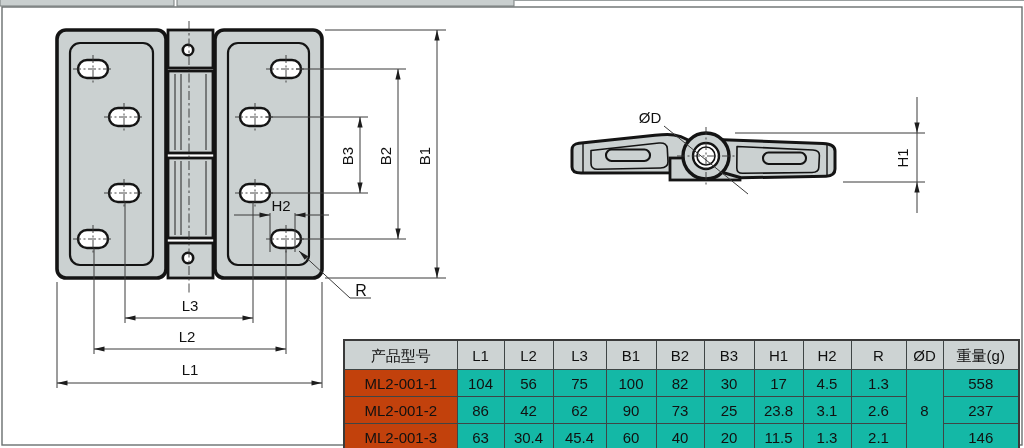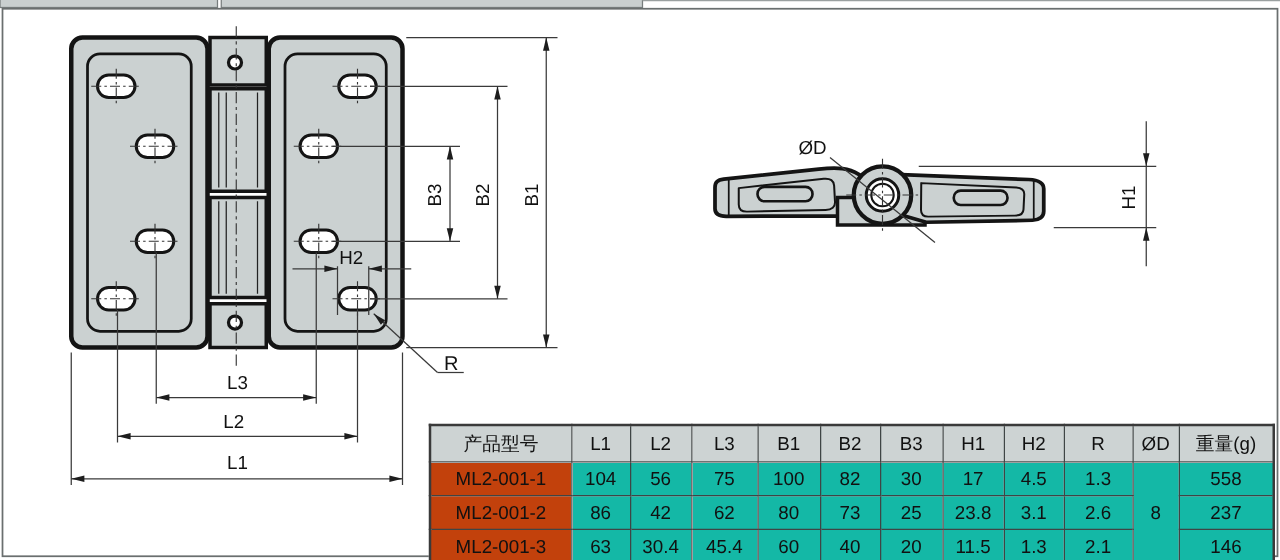--- a/index.html
+++ b/index.html
@@ -253,21 +253,21 @@
       <td>4.5</td>
       <td>1.3</td>
       <td rowspan="3">8</td>
       <td>558</td>
     </tr>
     <tr>
       <td class="model">ML2-001-2</td>
       <td>86</td>
       <td>42</td>
       <td>62</td>
-      <td>80</td>
+      <td>90</td>
       <td>73</td>
       <td>25</td>
       <td>23.8</td>
       <td>3.1</td>
       <td>2.6</td>
       <td>237</td>
     </tr>
     <tr>
       <td class="model">ML2-001-3</td>
       <td>63</td>

